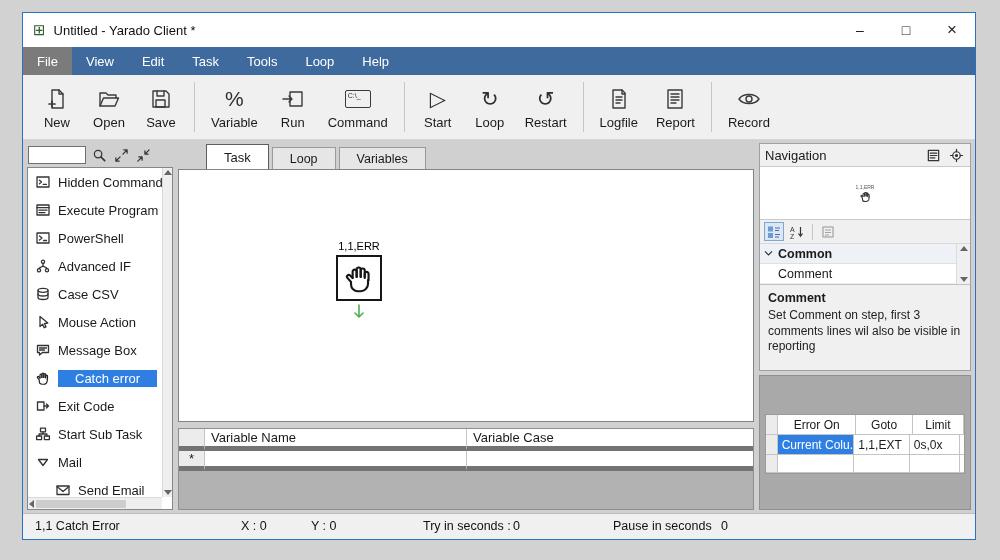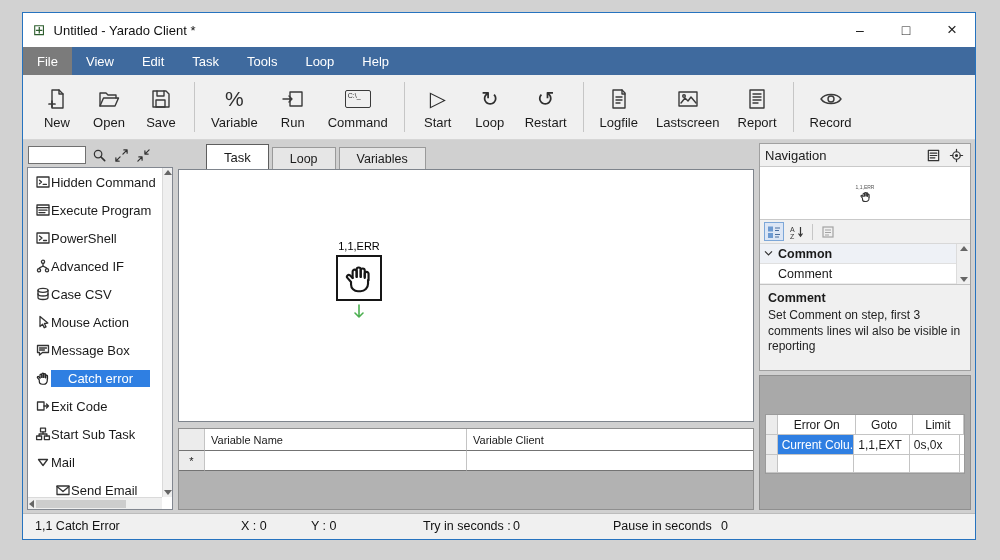--- a/index.html
+++ b/index.html
@@ -36,21 +36,21 @@
   
   .main { flex:1; display:flex; gap:5px; padding:3px 4px; background:#d0d0d0; overflow:hidden; }
 
   
   .sidebar { width:146px; display:flex; flex-direction:column; flex:none; }
   .sidebar-top { height:24px; display:flex; align-items:center; gap:4px; padding:2px 1px; flex:none; }
   .search-input { width:58px; height:18px; border:1px solid #707070; background:#fff; font-size:12px; padding:0 3px; font-family:inherit; }
   .side-tool { width:18px; height:18px; display:flex; align-items:center; justify-content:center; }
   .side-list { flex:1; background:#fff; border:1px solid #828790; position:relative; overflow:hidden; }
   .list-inner { position:absolute; inset:0 10px 12px 0; overflow:hidden; }
-  .side-item { height:28px; display:flex; align-items:center; padding-left:6px; white-space:nowrap; }
+  .side-item { height:28px; display:flex; align-items:center; gap:7px; padding-left:6px; white-space:nowrap; }
   .side-item.child { padding-left:26px; }
   .side-icon { width:17px; height:17px; display:flex; align-items:center; justify-content:center; flex:none; }
   .side-label { font-size:13px; overflow:hidden; }
   .side-label.sel { background:#2f7fe2; color:#fff; padding:1px 17px; }
   .vscroll { position:absolute; top:0; bottom:12px; right:0; width:10px; background:#efefef; border-left:1px solid #dadada; display:flex; flex-direction:column; justify-content:space-between; align-items:center; padding:2px 0; }
   .hscroll { position:absolute; left:0; right:10px; bottom:0; height:12px; background:#efefef; border-top:1px solid #dadada; display:flex; align-items:center; gap:2px; padding:0 1px; }
   .hthumb { width:68%; height:8px; background:#cdcdcd; }
   .tri { width:0; height:0; border:4px solid transparent; }
   .tri.up { border-bottom:5px solid #666; border-top:none; }
   .tri.down { border-top:5px solid #666; border-bottom:none; }
@@ -61,21 +61,21 @@
   .tabstrip { height:26px; display:flex; align-items:flex-end; padding-left:28px; flex:none; }
   .tab { height:22px; padding:0 17px; border:1px solid #9a9a9a; border-bottom:none; background:#e6e6e6; display:flex; align-items:center; font-size:12.5px; margin-right:3px; }
   .tab.active { background:#fff; border-color:#5e5e5e; height:25px; font-size:13px; }
   .canvas { flex:1; background:#fff; border:1px solid #7e848c; position:relative; }
   .node { position:absolute; left:148px; top:70px; width:64px; text-align:center; }
   .node-label { font-size:11px; margin-bottom:3px; color:#000; }
   .node-box { width:46px; height:46px; border:2px solid #161616; margin:0 auto; display:flex; align-items:center; justify-content:center; background:#fff; }
   .node-arrow { margin-top:3px; }
   .var-area { height:82px; margin-top:6px; background:#b2b2b2; border:1px solid #8f8f8f; overflow:hidden; flex:none; }
   .vg-row { display:flex; }
-  .vg-cell { background:#fff; border-right:1px solid #c4c4c4; border-bottom:1px solid #737373; display:flex; align-items:center; padding-left:6px; font-size:11px; }
+  .vg-cell { background:#fff; border-right:1px solid #c4c4c4; border-bottom:5px solid #737373; display:flex; align-items:center; padding-left:6px; font-size:13px; }
   .vg-gutter { width:26px; background:#ececec; justify-content:center; padding-left:0; }
   .vg-c1 { width:262px; }
   .vg-c2 { flex:1; border-right:none; }
   .vg-head { height:22px; }
   .vg-data { height:20px; }
 
   
   .right { width:212px; display:flex; flex-direction:column; flex:none; }
   .nav-group { background:#f0f0f0; border:1px solid #a0a0a0; display:flex; flex-direction:column; flex:none; }
   .nav-header { height:22px; display:flex; align-items:center; padding:0 5px; background:#f0f0f0; flex:none; }
@@ -225,30 +225,20 @@
         <svg class="icon" width="24" height="24" viewBox="0 0 24 24">
             <path d="M6 3 h9 l3 3 v15 H6 z"></path>
             <path d="M15 3 v4 h3"></path>
             <path d="M9 10 h6 M9 13 h6 M9 16 h4"></path>
           </svg>
       </span>
       <span class="tool-label">Logfile</span>
     </div>
     <div class="tool-btn">
       <span class="tool-icon">
-        <svg class="icon" width="26" height="24" viewBox="0 0 24 24">
-            <rect x="3" y="5" width="18" height="14"></rect>
-            <path d="M5 16 l4 -5 3 3 3 -4 5 6"></path>
-            <circle cx="8" cy="9" r="1.3"></circle>
-          </svg>
-      </span>
-      <span class="tool-label">Lastscreen</span>
-    </div>
-    <div class="tool-btn">
-      <span class="tool-icon">
         <svg class="icon" width="24" height="24" viewBox="0 0 24 24">
             <rect x="5" y="3" width="14" height="18"></rect>
             <path d="M8 7 h8 M8 10 h8 M8 13 h8 M8 16 h5"></path>
           </svg>
       </span>
       <span class="tool-label">Report</span>
     </div>
 
     <div class="tool-sep"></div>
 
@@ -452,21 +442,21 @@
                 <path d="M7 1 v11 M3 9 l4 4 4 -4"></path>
               </svg>
           </div>
         </div>
       </div>
 
       <div class="var-area">
         <div class="vg-row vg-head">
           <div class="vg-cell vg-gutter"></div>
           <div class="vg-cell vg-c1">Variable Name</div>
-          <div class="vg-cell vg-c2">Variable Client</div>
+          <div class="vg-cell vg-c2">Variable Case</div>
         </div>
         <div class="vg-row vg-data">
           <div class="vg-cell vg-gutter">*</div>
           <div class="vg-cell vg-c1"></div>
           <div class="vg-cell vg-c2"></div>
         </div>
       </div>
     </div>
 
     <div class="right">

